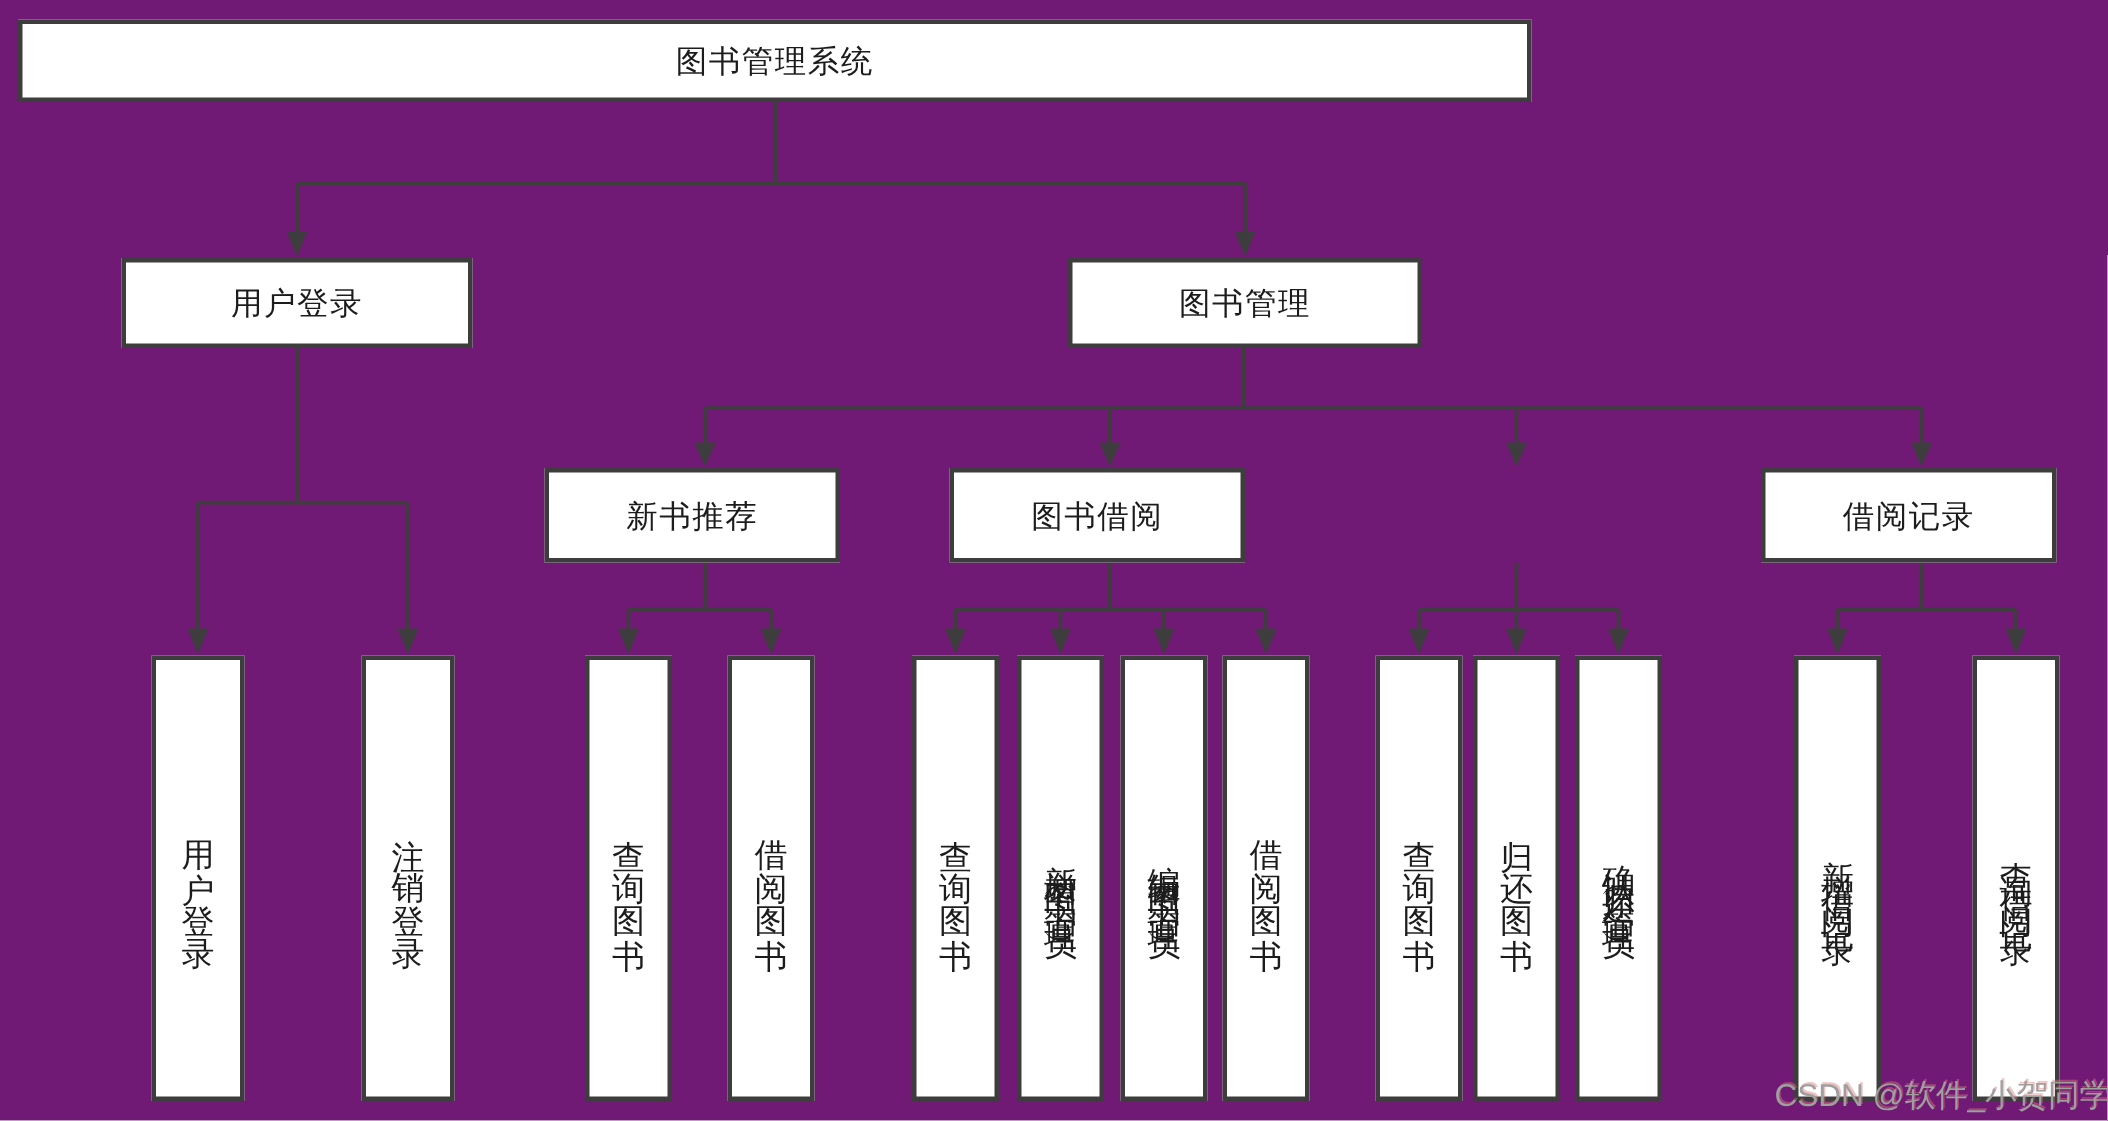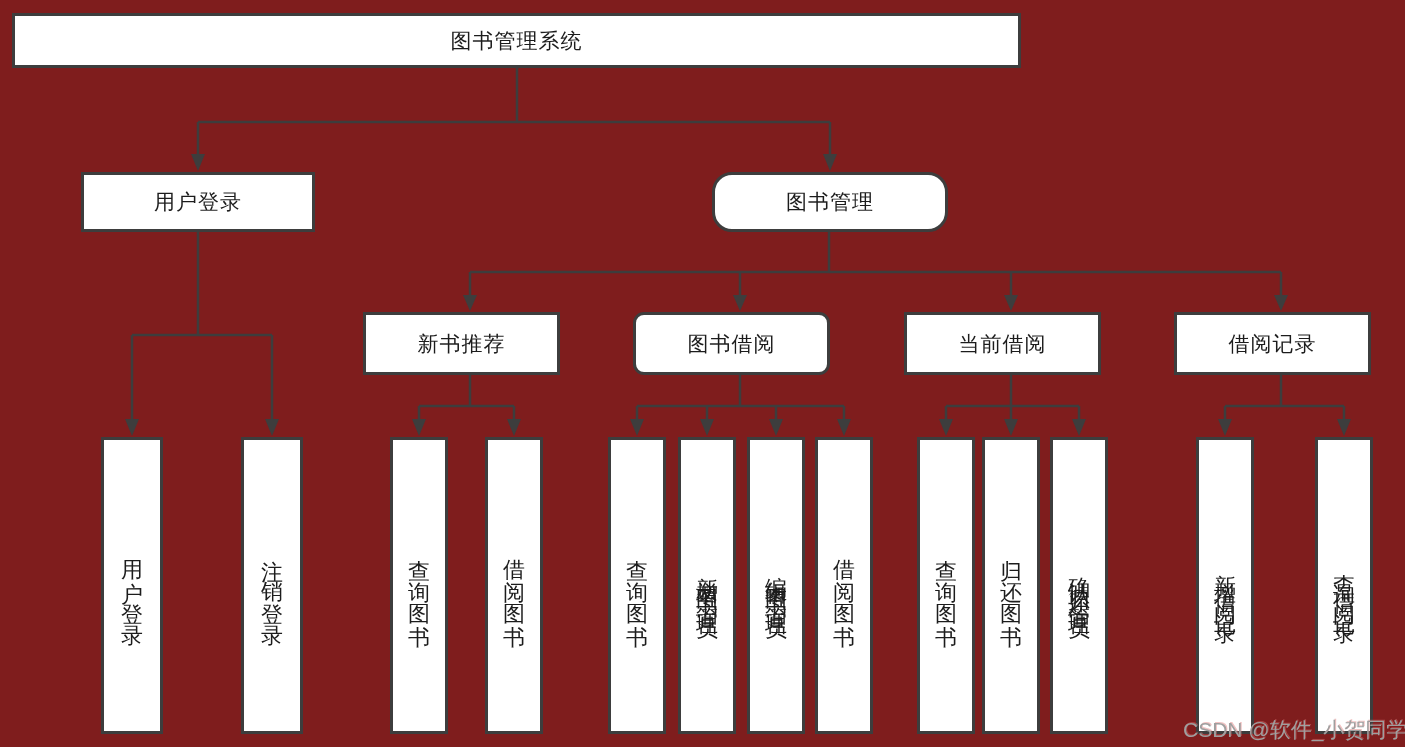--- a/index.html
+++ b/index.html
@@ -1,20 +1,20 @@
 <!DOCTYPE html>
 <html><head>
 <meta charset="utf-8">
 <style>
   html, body { margin: 0; padding: 0; background: #ffffff; }
   .canvas {
     position: relative;
     width: 1405px;
     height: 747px;
-    background: #7f1d1d;
+    background: #701a75;
     font-family: "Liberation Sans", "DejaVu Sans", sans-serif;
     overflow: hidden;
   }
   .wires {
     position: absolute;
     left: 0; top: 0;
     width: 1405px; height: 747px;
     z-index: 0;
   }
   .box {
@@ -24,24 +24,24 @@
     background: #ffffff;
     display: flex;
     align-items: center;
     justify-content: center;
     color: #1c1c1c;
     z-index: 1;
   }
   .hlabel { font-size: 21px; letter-spacing: 1px; white-space: nowrap; }
   .root-box  { left: 12px;  top: 13px;  width: 1009px; height: 55px; }
   .l2-a      { left: 81px;  top: 172px; width: 234px;  height: 60px; }
-  .l2-b      { left: 712px; top: 172px; width: 236px;  height: 60px; border-radius: 20px; }
+  .l2-b      { left: 712px; top: 172px; width: 236px;  height: 60px; }
   .l3        { top: 312px;  width: 197px; height: 63px; }
   .l3-1 { left: 363px; }
-  .l3-2 { left: 633px; border-radius: 11px; }
+  .l3-2 { left: 633px; }
   .l3-3 { left: 904px; }
   .l3-4 { left: 1174px; align-items: center; }
   .leaf {
     top: 437px;
     height: 297px;
   }
   .leaf-wide   { width: 62px; }
   .leaf-narrow { width: 58px; }
   .vlabel {
     writing-mode: vertical-rl;
@@ -119,23 +119,20 @@
   <div class="box l2-b">
     <span class="hlabel">图书管理</span>
   </div>
 
   <div class="box l3 l3-1">
     <span class="hlabel">新书推荐</span>
   </div>
   <div class="box l3 l3-2">
     <span class="hlabel">图书借阅</span>
   </div>
-  <div class="box l3 l3-3">
-    <span class="hlabel">当前借阅</span>
-  </div>
   <div class="box l3 l3-4">
     <span class="hlabel">借阅记录</span>
   </div>
 
   <div class="box leaf leaf-wide" style="left:101px">
     <span class="vlabel s4">用户登录</span>
   </div>
   <div class="box leaf leaf-wide" style="left:241px">
     <span class="vlabel s4">注销登录</span>
   </div>

